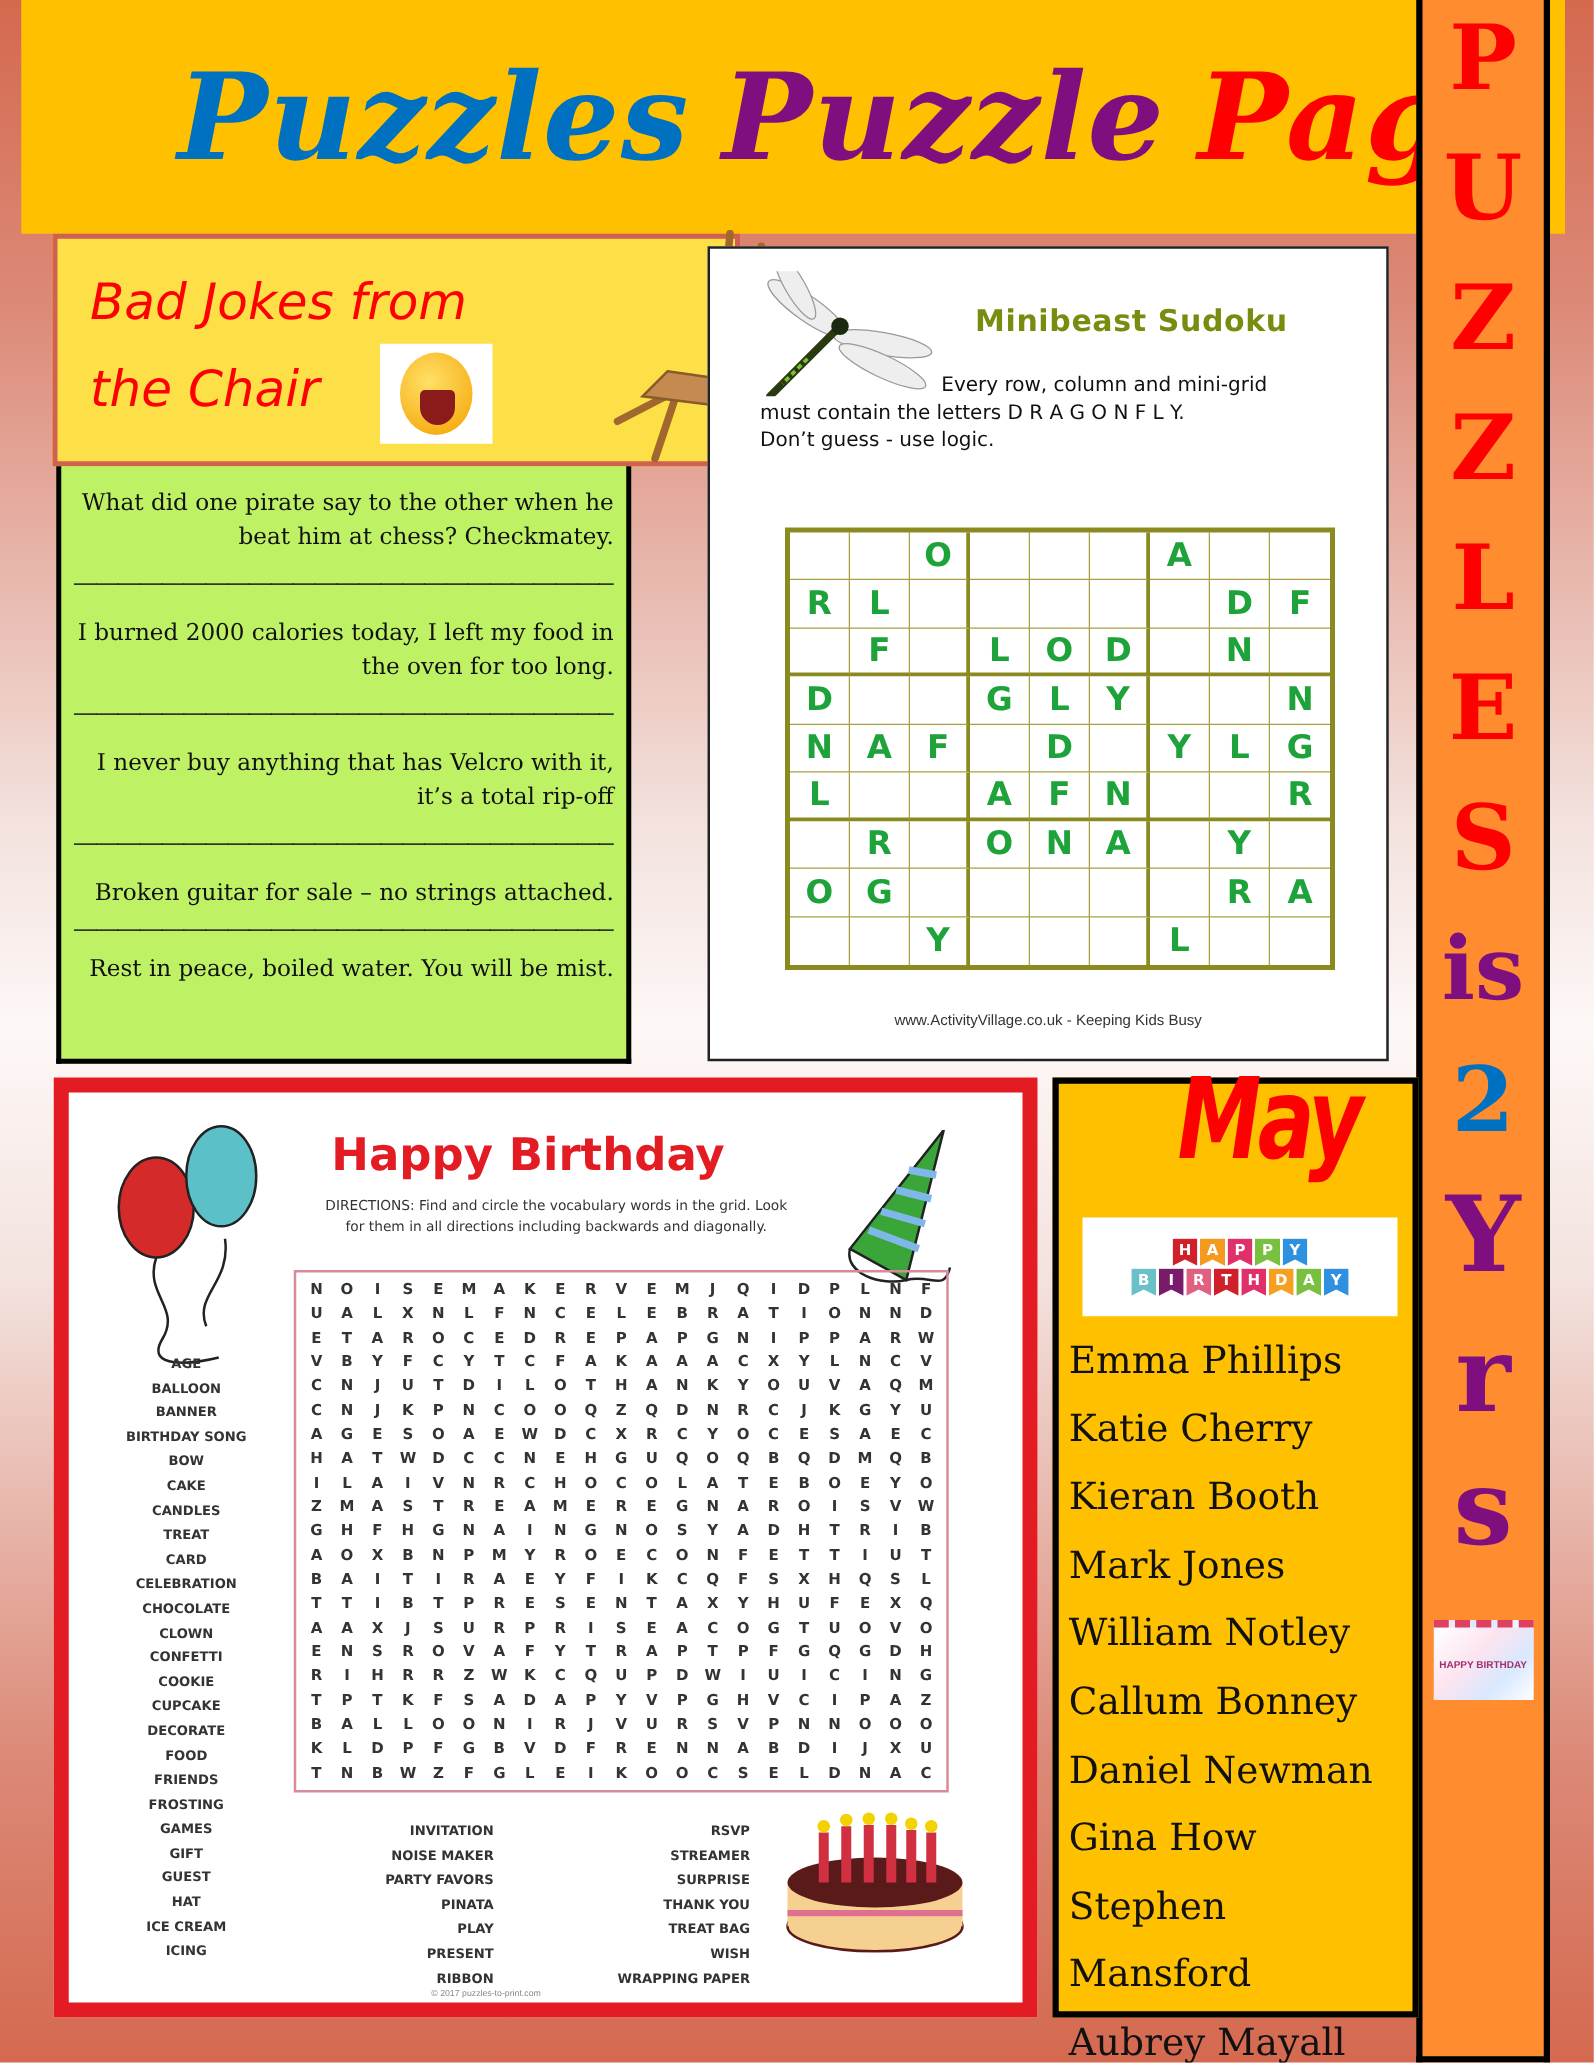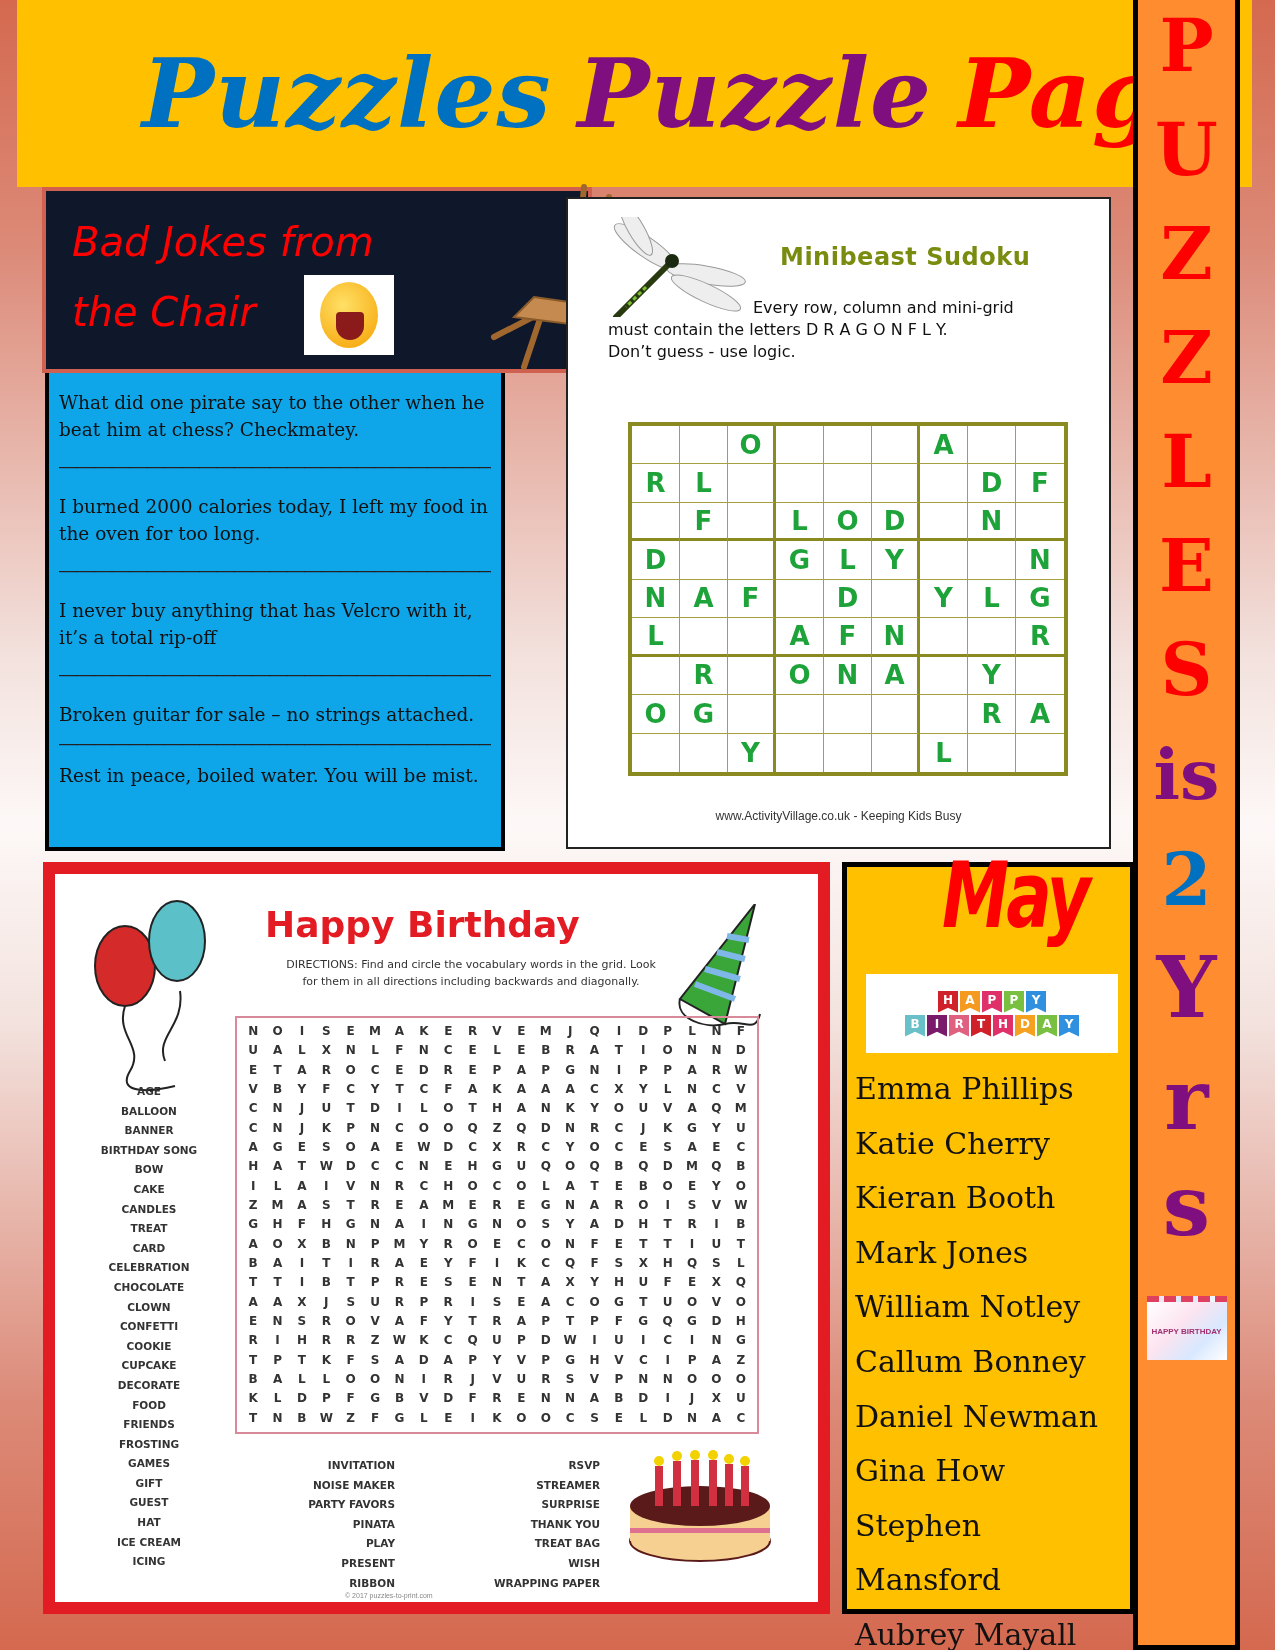--- a/index.html
+++ b/index.html
@@ -48,21 +48,21 @@
     width: 80px; height: 64px; margin-top: 48px;
     background: linear-gradient(135deg,#fff 0%,#fce4f0 40%,#d8e8ff 70%,#fff 100%);
     border-top: 6px dashed #e04060;
     display: flex; align-items: center; justify-content: center;
     font-family: "Liberation Sans", sans-serif; font-size: 8px; color: #a03070; font-weight: bold;
   }
 
   
   .jokes-head {
     left: 42px; top: 187px; width: 550px; height: 186px;
-    background: #0f172a;
+    background: #fde047;
     border: 4px solid #d06050;
   }
   .jokes-head-text {
     position: absolute; left: 26px; top: 16px;
     font-family: "DejaVu Sans", sans-serif;
     font-style: italic;
     font-size: 40px; color: #ff0000; line-height: 70px;
   }
   .emoji-box {
     position: absolute; left: 258px; top: 84px; width: 90px; height: 80px;
@@ -77,26 +77,26 @@
     position: absolute; left: 16px; top: 30px; width: 28px; height: 28px;
     background: #8b1a1a; border-radius: 4px 4px 14px 14px;
   }
   .chair {
     position: absolute; left: 428px; top: -14px; width: 140px; height: 200px;
   }
 
   
   .jokes-body {
     left: 45px; top: 373px; width: 460px; height: 478px;
-    background: #0ea5e9;
+    background: #bef264;
     border: 4px solid #000;
     border-top: none;
     padding: 16px 10px 0 10px;
     font-family: "DejaVu Serif", serif;
-    font-size: 18.5px; color: #111; line-height: 27px;
+    font-size: 18.5px; color: #111; line-height: 27px; text-align: right;
   }
   .joke { margin-bottom: 0; }
   .joke-sep {
     font-family: "Liberation Sans", sans-serif;
     letter-spacing: -1px; overflow: hidden; white-space: nowrap;
     height: 26px; margin: 10px 0 14px 0; line-height: 26px;
     color: #222;
   }
 
   
@@ -149,21 +149,21 @@
     background: #fff;
     border: 12px solid #e31b23;
   }
   .ws-title {
     position: absolute; left: 210px; top: 30px;
     font-family: "DejaVu Sans", sans-serif; font-weight: bold;
     font-size: 36px; color: #e31b23;
   }
   .ws-directions {
     position: absolute; left: 200px; top: 82px; width: 380px; text-align: center;
-    font-family: "DejaVu Sans", sans-serif; font-size: 11px; line-height: 17px; color: #333; margin-left: 26px;
+    font-family: "DejaVu Sans", sans-serif; font-size: 11px; line-height: 17px; color: #333;
   }
   .ws-grid {
     position: absolute; left: 180px; top: 142px; width: 524px; height: 418px;
     border: 2px solid #d88a9a;
     display: grid; grid-template-columns: repeat(20, 1fr);
     padding: 4px 4px;
   }
   .ws-letter {
     font-family: "DejaVu Sans", sans-serif; font-weight: bold;
     font-size: 12px; color: #333; text-align: center; line-height: 18.2px;

